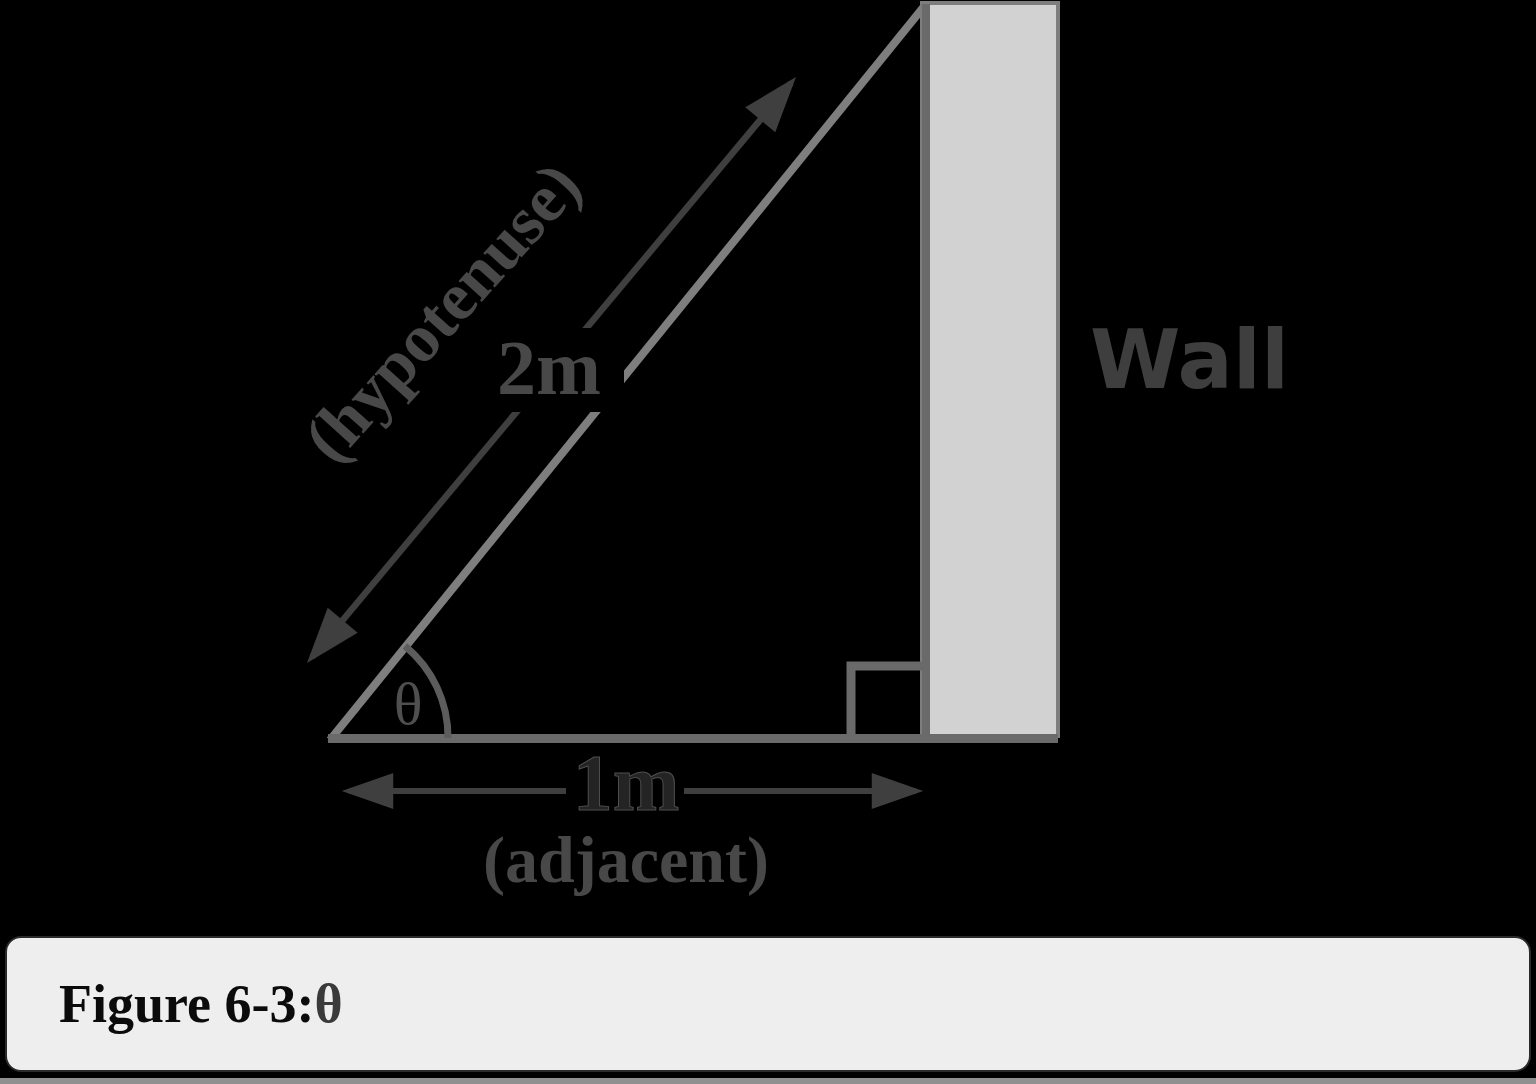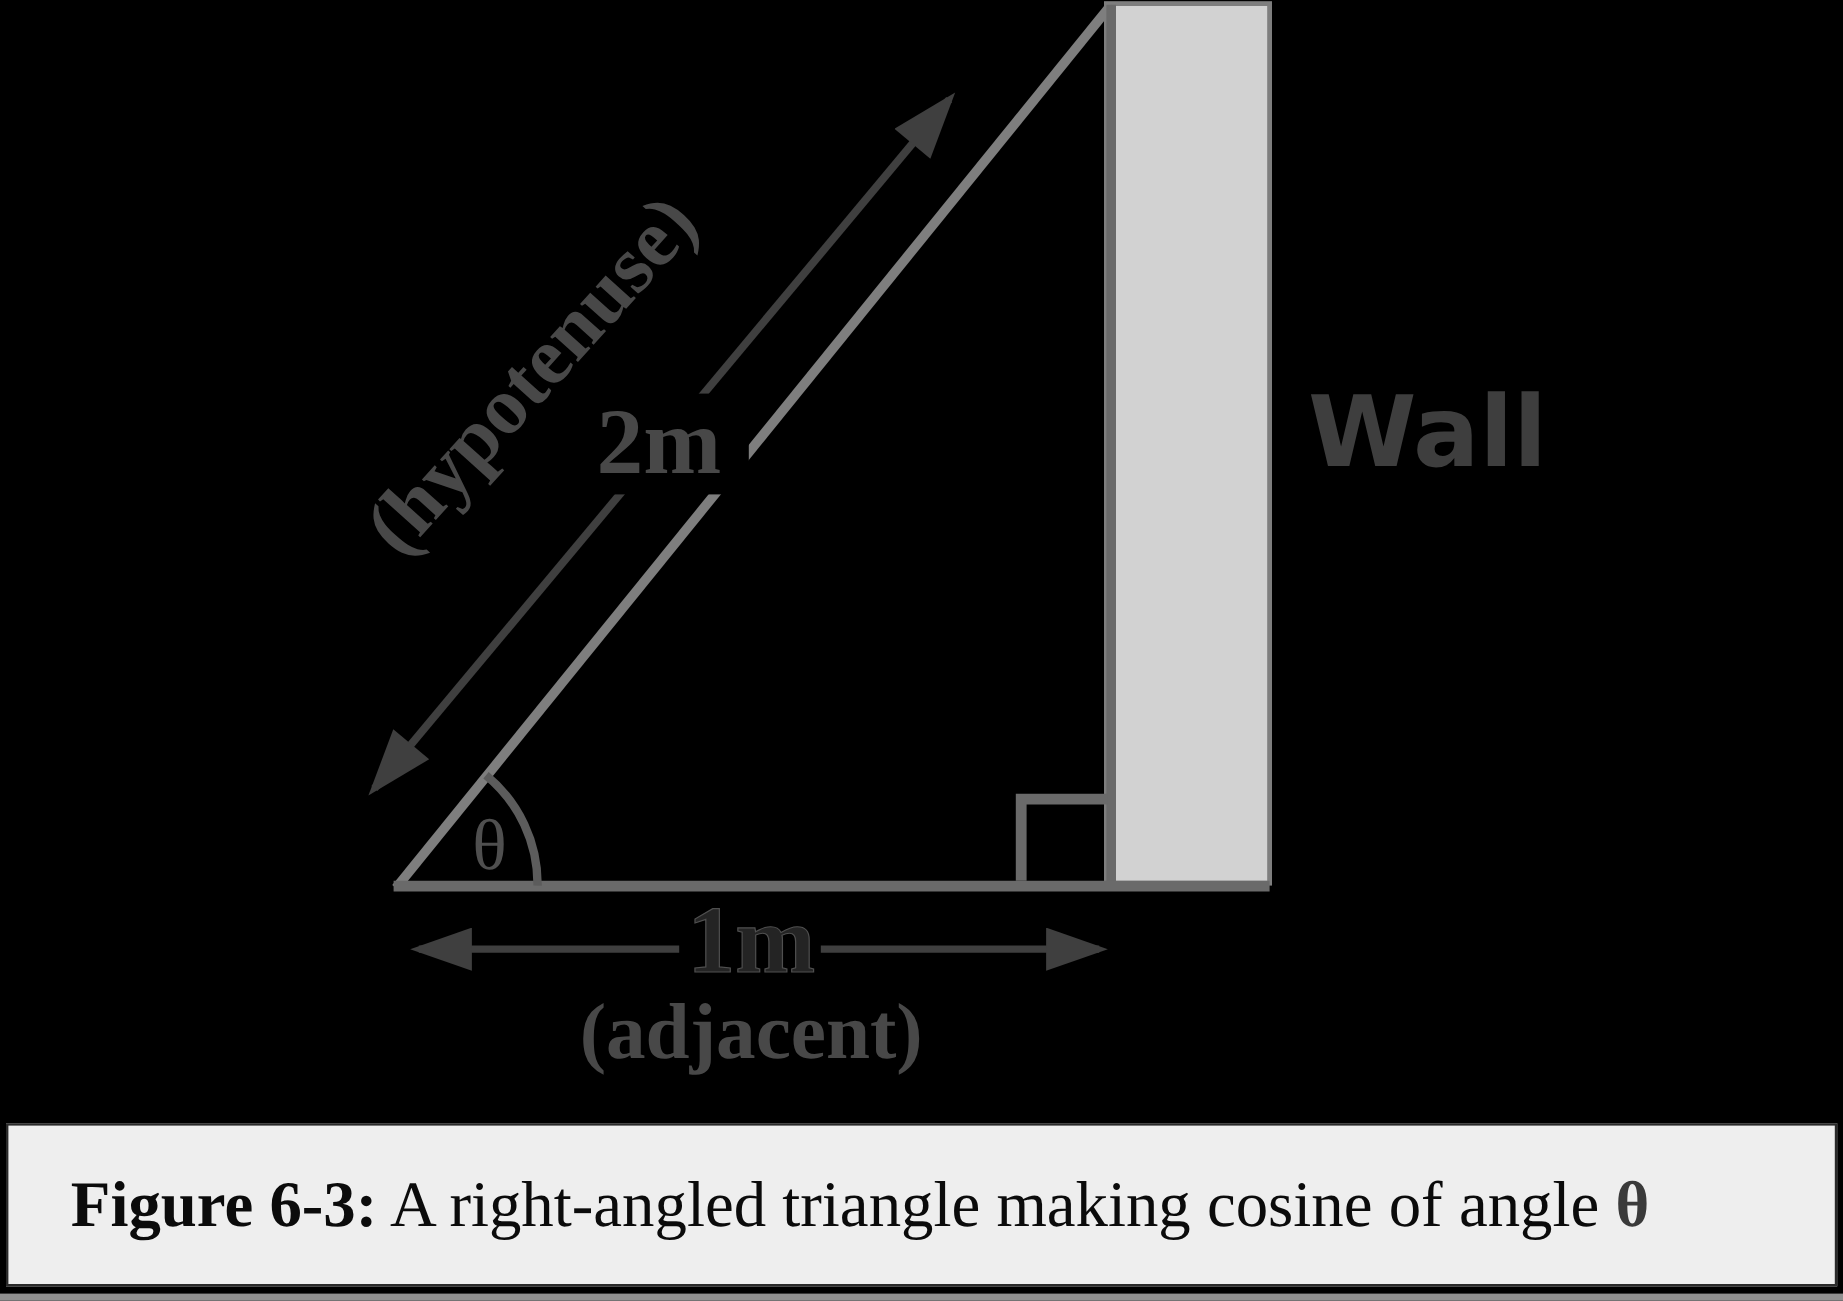--- a/index.html
+++ b/index.html
@@ -27,21 +27,21 @@
     overflow:hidden;
     font-family:"Liberation Serif", serif;
   }
   .stage{position:absolute;left:0;top:0;width:1536px;height:935px;}
   svg{display:block;}
   .caption-bar{
     position:absolute;
     left:5px; right:5px; top:936px; height:136px;
     background:var(--caption-bg);
     border:2px solid #2a2a2a;
-    border-radius:0;
+    border-radius:16px;
     box-sizing:border-box;
     display:flex;
     align-items:center;
     padding-left:52px;
     font-size:54px;
     color:var(--caption-text);
     white-space:pre;
   }
   .caption-bold{font-weight:bold;}
   .caption-theta{font-weight:bold;color:var(--caption-theta);}
@@ -86,16 +86,16 @@
     <line x1="349" y1="791" x2="916" y2="791" style="stroke:var(--dim);stroke-width:6" marker-start="url(#ah)" marker-end="url(#ah)"></line>
     <rect x="566" y="744" width="118" height="80" fill="#000000"></rect>
     <text x="626" y="810" text-anchor="middle" font-size="80" font-weight="bold" style="fill:var(--one-m);stroke:#4f4f4f;stroke-width:1">1m</text>
     <text x="626" y="882" text-anchor="middle" font-size="66" font-weight="bold" style="fill:var(--text)">(adjacent)</text>
 
     <text x="1090" y="388" font-size="82" class="wall-word" style="fill:var(--wall-text)">Wall</text>
   </svg>
 </div>
 
 <div class="caption-bar">
-  <span class="caption-bold">Figure 6-3:</span><span> A right-angled triangle making cosine of angle </span><span class="caption-theta">θ</span>
+  <span class="caption-bold">Figure 6-3:</span><span class="caption-theta">θ</span>
 </div>
 
 <div class="bottom-strip"></div>
 
 </body></html>

